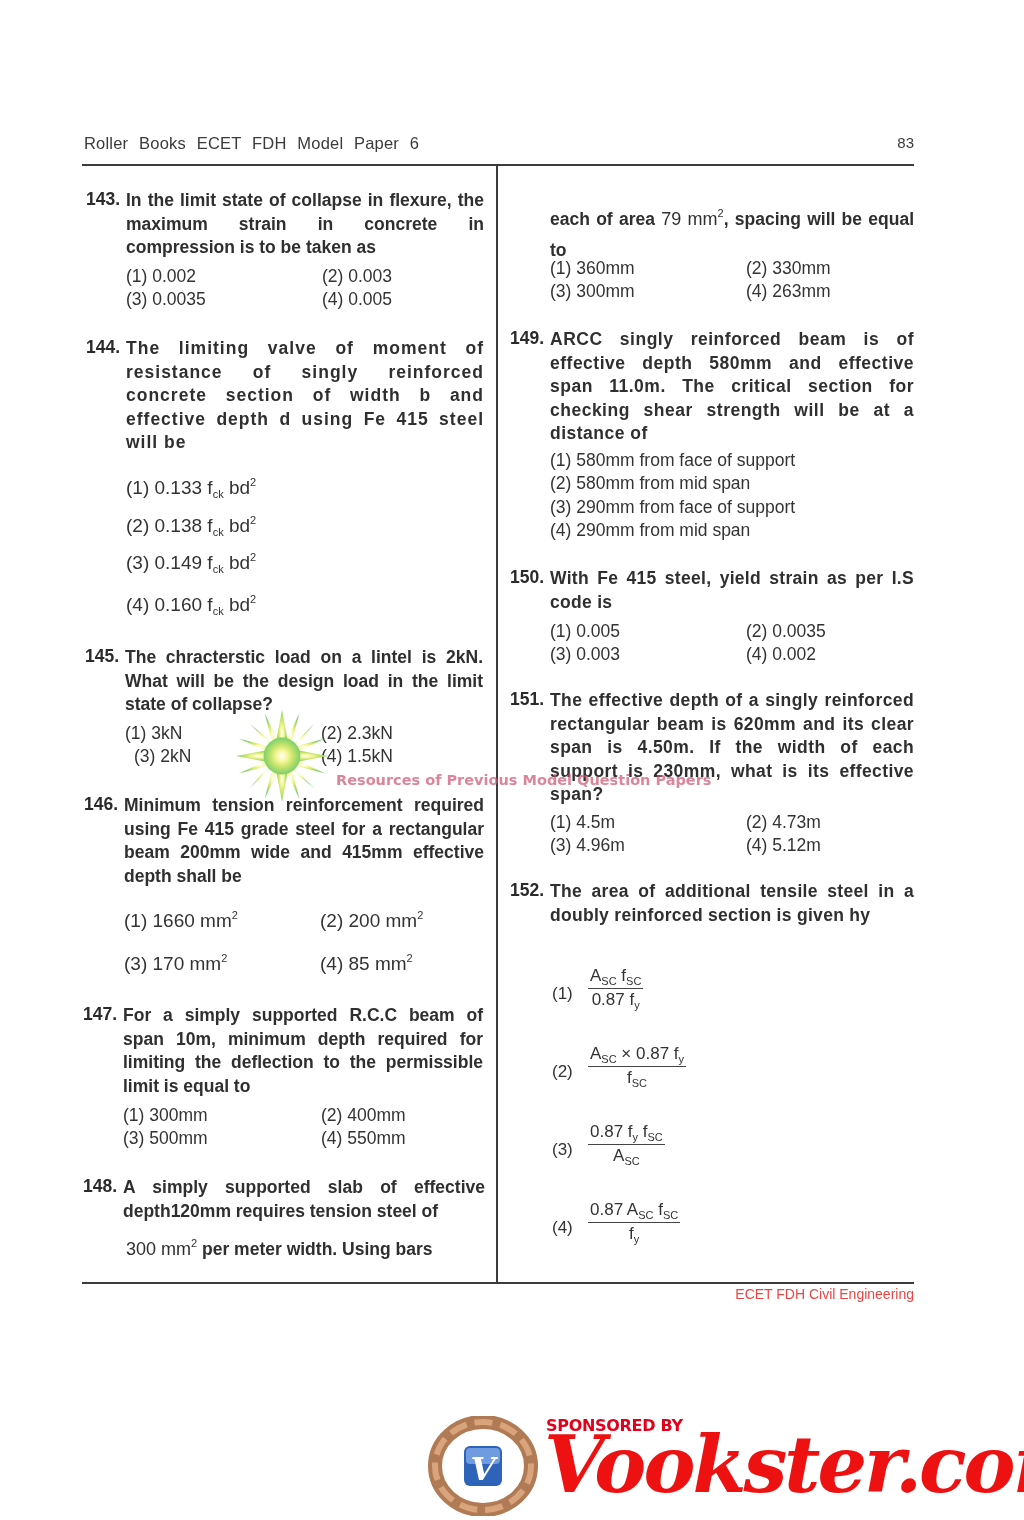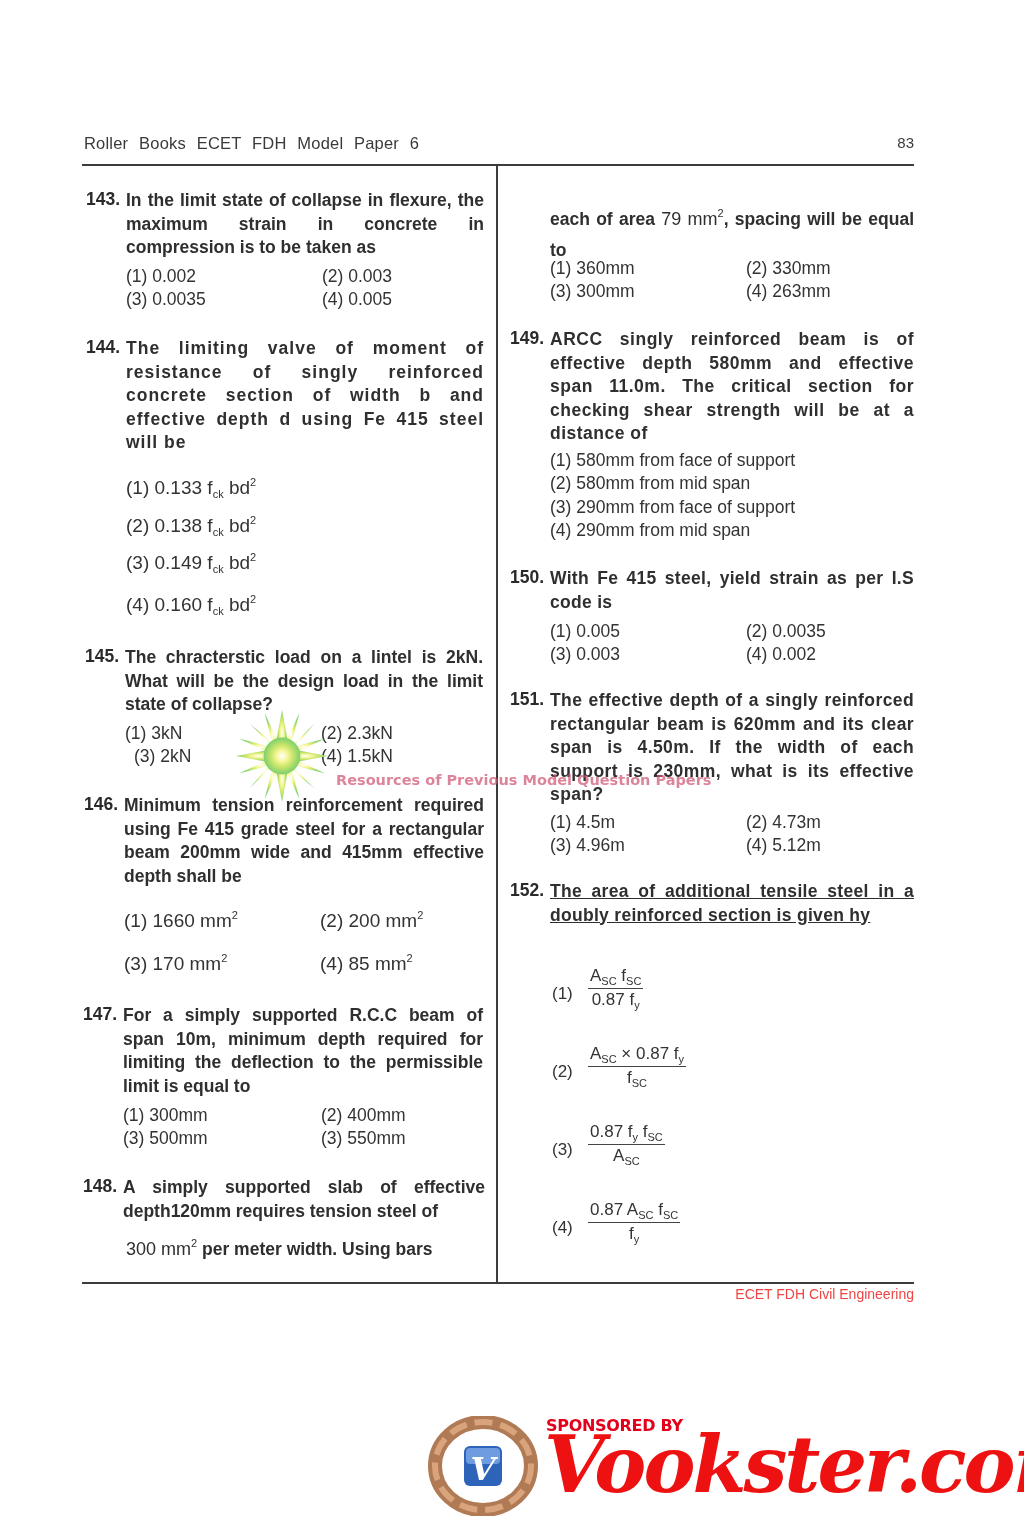--- a/index.html
+++ b/index.html
@@ -122,21 +122,21 @@
   </div>
 </div>
 
 <div class="q" style="left:83px; top:1004px; width:400px;">
   <span class="num">147.</span>
   <div class="stem" style="width:360px;">For a simply supported R.C.C beam of span 10m, minimum depth required for limiting the deflection to the permissible limit is equal to</div>
   <div class="opts" style="top:100px; width:360px; height:50px;">
     <span class="opt" style="left:0; top:0;">(1) 300mm</span>
     <span class="opt" style="left:198px; top:0;">(2) 400mm</span>
     <span class="opt" style="left:0; top:23px;">(3) 500mm</span>
-    <span class="opt" style="left:198px; top:23px;">(3) 550mm</span>
+    <span class="opt" style="left:198px; top:23px;">(4) 550mm</span>
   </div>
 </div>
 
 <div class="q" style="left:83px; top:1176px; width:400px;">
   <span class="num">148.</span>
   <div class="stem" style="width:362px;">A simply supported slab of effective depth120mm requires tension steel of</div>
   <div class="stem" style="top:56px; left:43px; width:360px;">
     <span class="light">300 mm</span><sup>2</sup><span> per meter width. Using bars</span>
   </div>
 </div>
@@ -181,21 +181,21 @@
   <div class="opts" style="top:122px; width:364px; height:50px;">
     <span class="opt" style="left:0; top:0;">(1) 4.5m</span>
     <span class="opt" style="left:196px; top:0;">(2) 4.73m</span>
     <span class="opt" style="left:0; top:23px;">(3) 4.96m</span>
     <span class="opt" style="left:196px; top:23px;">(4) 5.12m</span>
   </div>
 </div>
 
 <div class="q" style="left:510px; top:880px; width:404px; height:390px;">
   <span class="num">152.</span>
-  <div class="stem" style="width:364px; letter-spacing:0.3px;text-decoration:underline;">The area of additional tensile steel in a doubly reinforced section is given hy</div>
+  <div class="stem" style="width:364px; letter-spacing:0.3px;">The area of additional tensile steel in a doubly reinforced section is given hy</div>
 
   <div class="frac-opt" style="top:86px; left:42px;">
     <span class="lbl">(1)</span>
     <span class="frac">
       <span class="n">A<sub>SC</sub> f<sub>SC</sub></span>
       <span class="d">0.87 f<sub>y</sub></span>
     </span>
   </div>
   <div class="frac-opt" style="top:164px; left:42px;">
     <span class="lbl">(2)</span>

